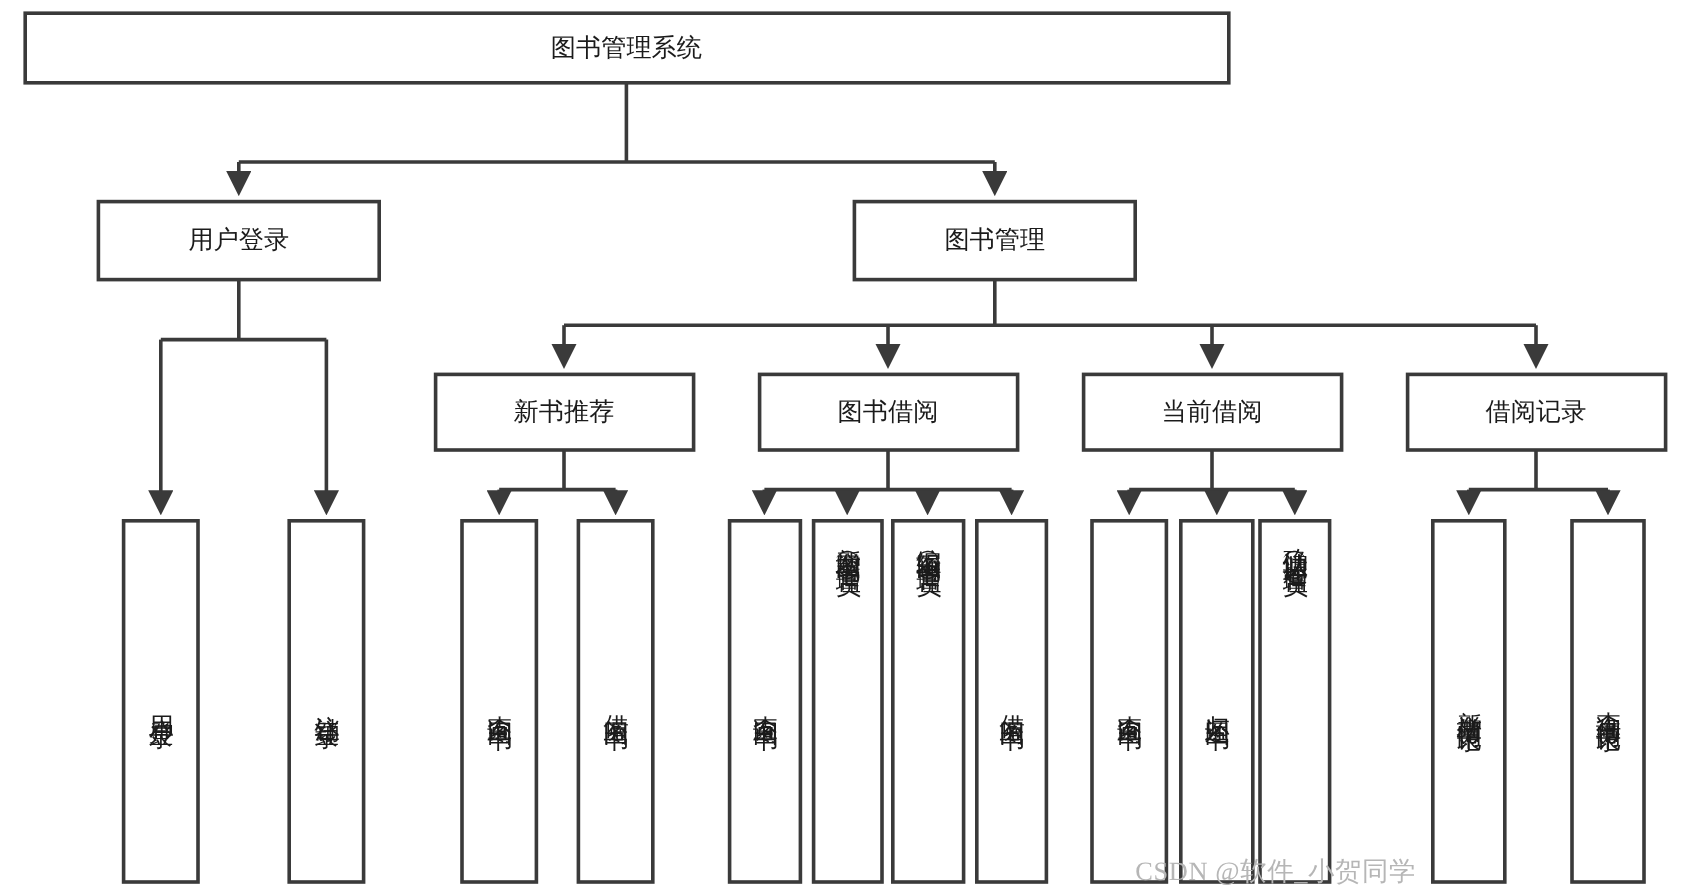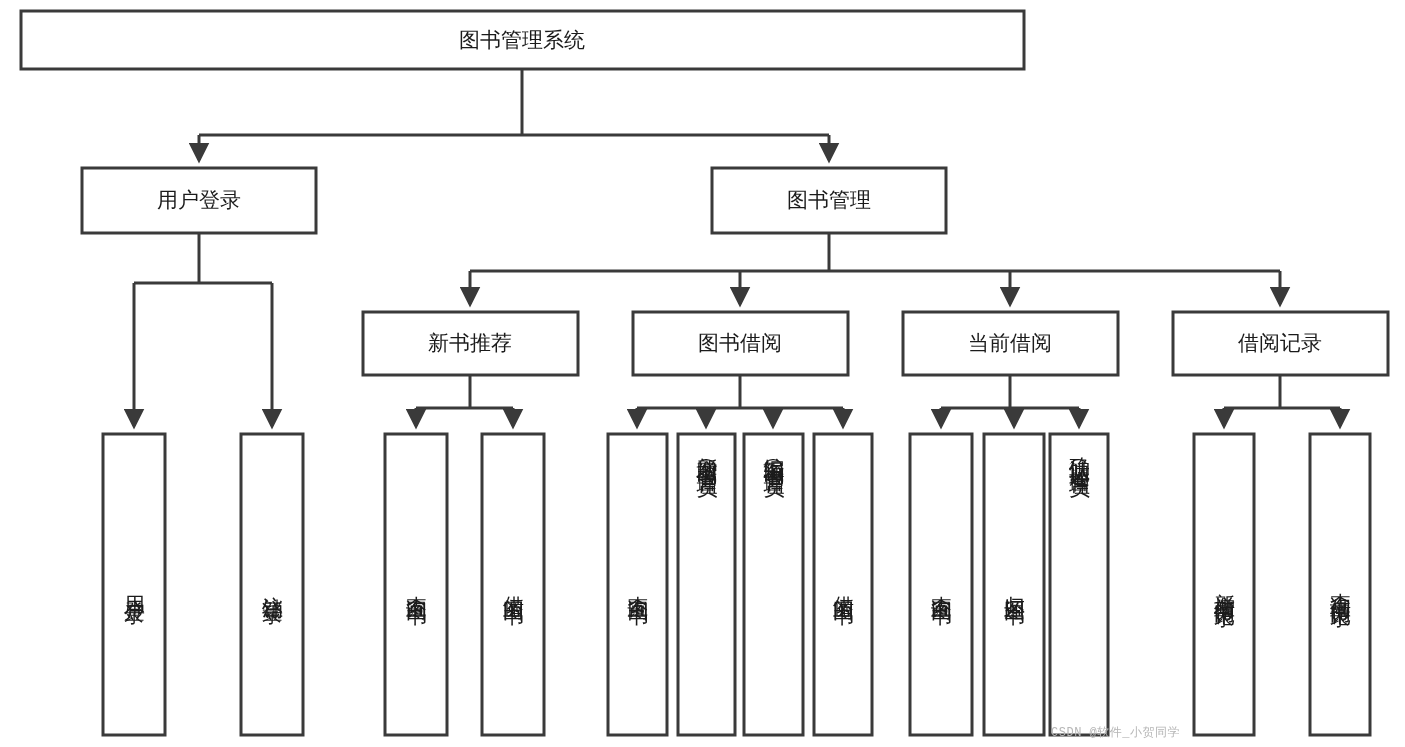--- a/index.html
+++ b/index.html
@@ -61,22 +61,22 @@
     font-size: 21px;
     line-height: 1;
     letter-spacing: 3px;
     color: #1b1b1b;
     white-space: nowrap;
   }
   .watermark {
     position: absolute;
     right: 8px;
     bottom: 6px;
-    font-family: Liberation Mono, monospace;
-    font-size: 12px;
+    font-family: Liberation Serif, serif;
+    font-size: 22px;
     color: #b6b6b6;
     letter-spacing: 0.5px;
     white-space: nowrap;
   }
 </style>
 </head>
 <body>
 
 <div id="diagram-root">
 

